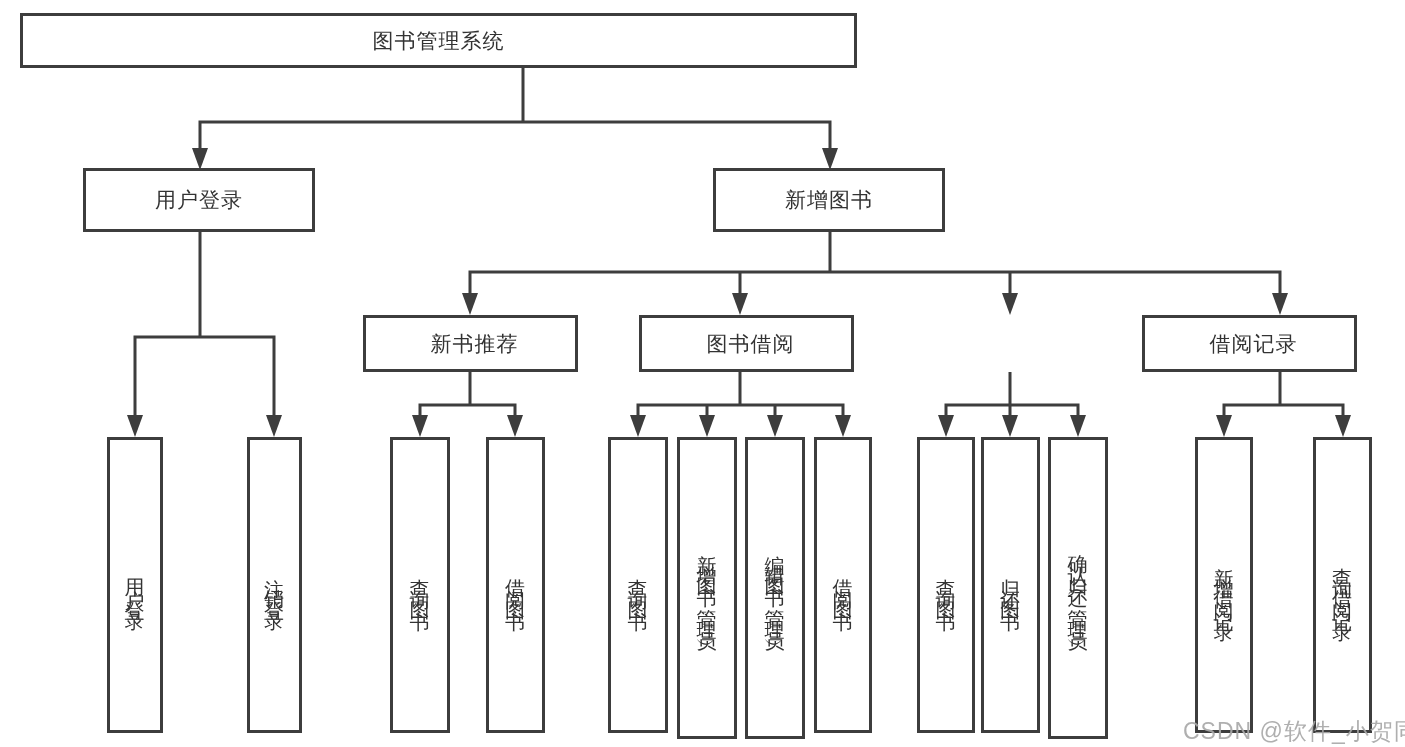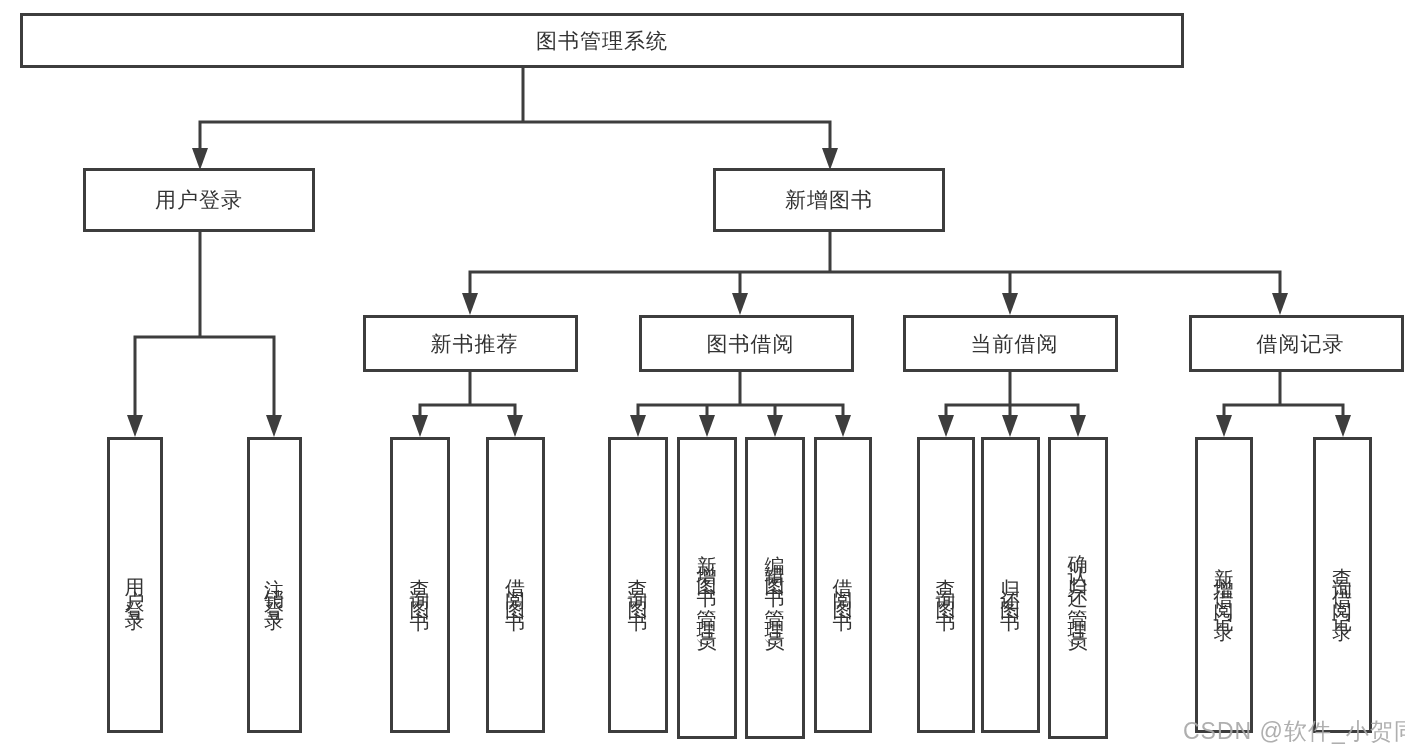--- a/index.html
+++ b/index.html
@@ -21,25 +21,25 @@
   }
   .hlabel{font-size:21px;letter-spacing:1px;white-space:nowrap;}
   .vleaf .vtext{
     writing-mode:vertical-rl;
     text-orientation:mixed;
     font-size:20px;
     letter-spacing:11px;
     line-height:1;
     white-space:nowrap;
   }
-  .root{left:20px;top:13px;width:1164px;height:55px;}
+  .root{left:20px;top:13px;width:837px;height:55px;}
   .l2a{left:83px;top:168px;width:232px;height:64px;}
   .l2b{left:713px;top:168px;width:232px;height:64px;}
   .l3{top:315px;height:57px;width:215px;padding-left:8px;}
-  .l3a{left:363px;} .l3b{left:633px;margin-left:6px;} .l3c{left:903px;} .l3d{left:1189px;text-align:right;}
+  .l3a{left:363px;} .l3b{left:633px;margin-left:6px;} .l3c{left:903px;} .l3d{left:1142px;text-align:right;}
   .leaf{top:437px;height:296px;}
   .leaf.tall{height:302px;}
   .g1a{left:107px;width:56px;} .g1b{left:247px;width:55px;}
   .g2a{left:390px;width:60px;} .g2b{left:486px;width:59px;}
   .g3a{left:608px;width:60px;} .g3b{left:677px;width:60px;}
   .g3c{left:745px;width:60px;} .g3d{left:814px;width:58px;}
   .g4a{left:917px;width:58px;} .g4b{left:981px;width:59px;} .g4c{left:1048px;width:60px;}
   .g5a{left:1195px;width:58px;} .g5b{left:1313px;width:59px;}
   #watermark{
     position:absolute;left:1183px;top:716px;
@@ -98,23 +98,20 @@
   <div class="node l2b">
     <span class="hlabel">新增图书</span>
   </div>
 
   <div class="node l3 l3a">
     <span class="hlabel">新书推荐</span>
   </div>
   <div class="node l3 l3b">
     <span class="hlabel">图书借阅</span>
   </div>
-  <div class="node l3 l3c">
-    <span class="hlabel">当前借阅</span>
-  </div>
   <div class="node l3 l3d">
     <span class="hlabel">借阅记录</span>
   </div>
 
   <div class="node leaf vleaf g1a">
     <span class="vtext">用户登录</span>
   </div>
   <div class="node leaf vleaf g1b">
     <span class="vtext">注销登录</span>
   </div>

